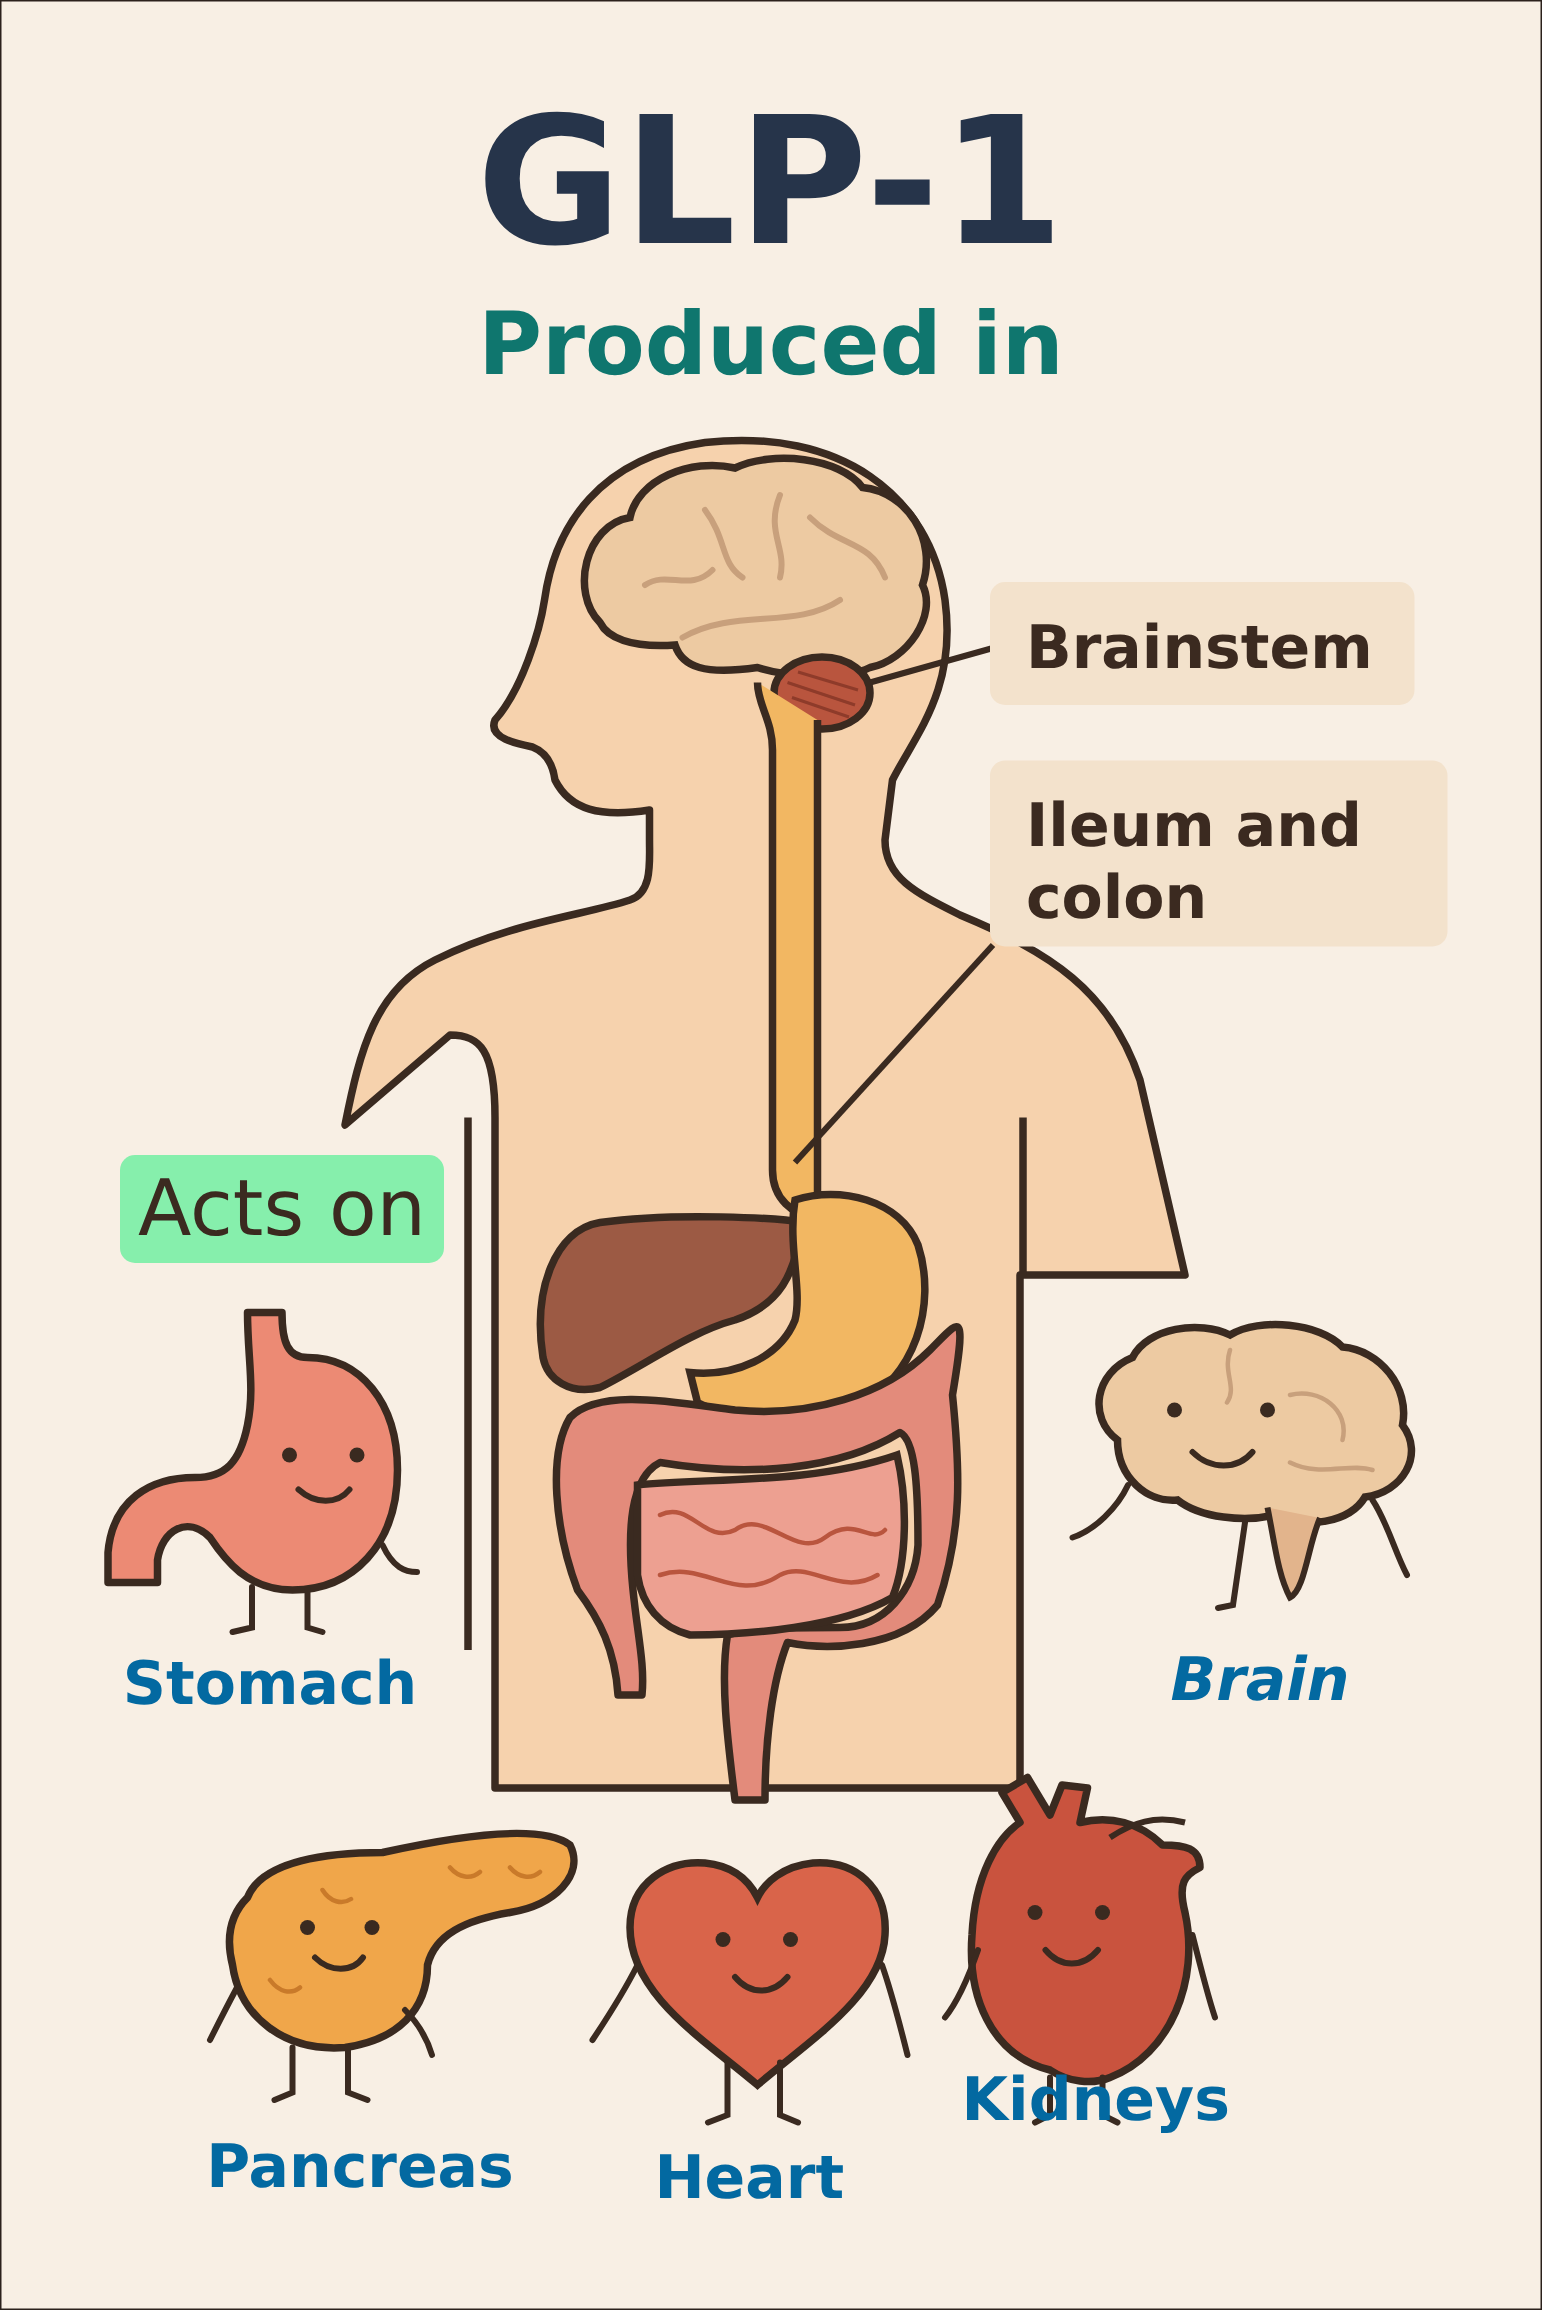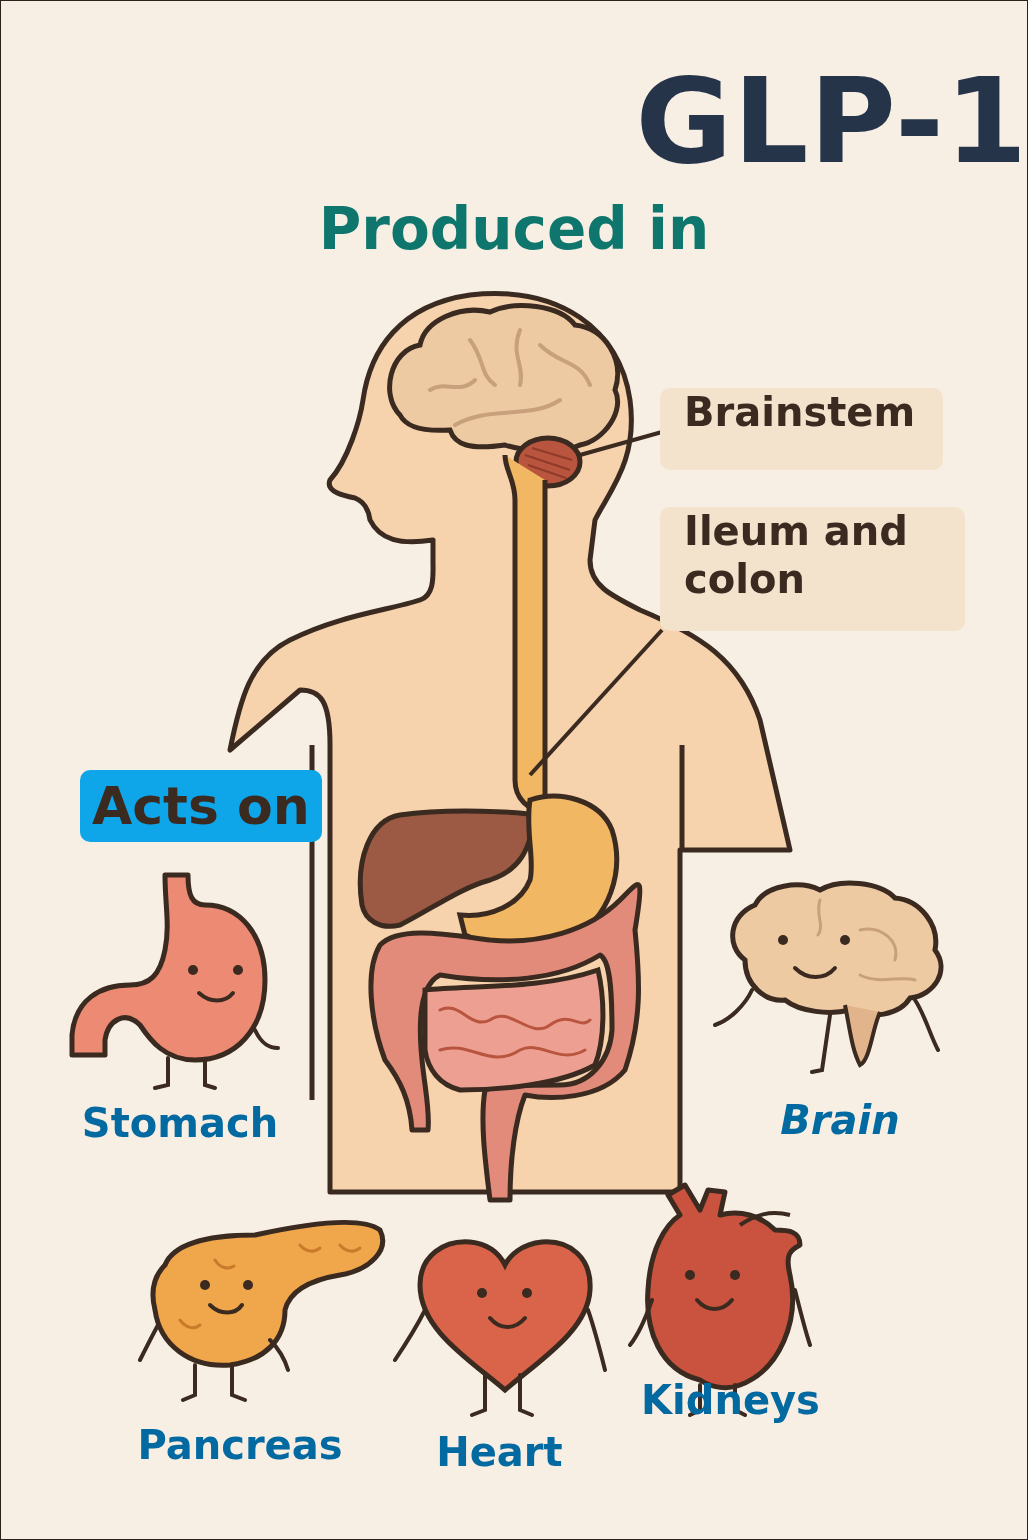--- a/index.html
+++ b/index.html
@@ -1,27 +1,27 @@
 <!DOCTYPE html>
 <html><head>
 <meta charset="utf-8">
 <style>
   html,body{margin:0;padding:0;}
   body{width:1028px;height:1540px;background:#f8efe4;position:relative;overflow:hidden;
        font-family:"DejaVu Sans","Liberation Sans",sans-serif;}
   .frame{position:absolute;left:0;top:0;width:1026px;height:1538px;border:1px solid #2b211c;box-sizing:content-box;}
-  .title{position:absolute;left:0;width:1028px;top:62px;text-align:right;font-size:118px;font-weight:bold;
+  .title{position:absolute;left:0;width:1028px;top:62px;text-align:center;font-size:118px;font-weight:bold;
          color:#26344a;letter-spacing:1px;line-height:1;}
   .subtitle{position:absolute;left:0;width:1028px;top:200px;text-align:center;font-size:58px;font-weight:bold;
             color:#0f766e;line-height:1;}
   svg.art{position:absolute;left:0;top:0;}
   .tag{position:absolute;background:#f3e2cc;border-radius:10px;color:#3b2a20;font-weight:bold;
-       font-size:40px;line-height:1.2;padding:0 24px;box-sizing:border-box;}
-  .acts{position:absolute;left:80px;top:770px;background:#0ea5e9;border-radius:10px;color:#3b2a20;
-        font-weight:bold;font-size:52px;padding:6px 12px;}
+       font-size:40px;line-height:1.2;padding:20px 24px;box-sizing:border-box;}
+  .acts{position:absolute;left:80px;top:770px;background:#86efac;border-radius:10px;color:#3b2a20;
+        font-weight:normal;font-size:52px;padding:6px 12px;}
   .lbl{position:absolute;color:#0369a1;font-weight:bold;font-size:40px;text-align:center;line-height:1;}
 </style>
 </head>
 <body>
 
 <div class="frame"></div>
 
 <div class="title">GLP-1</div>
 <div class="subtitle">Produced in</div>
 

